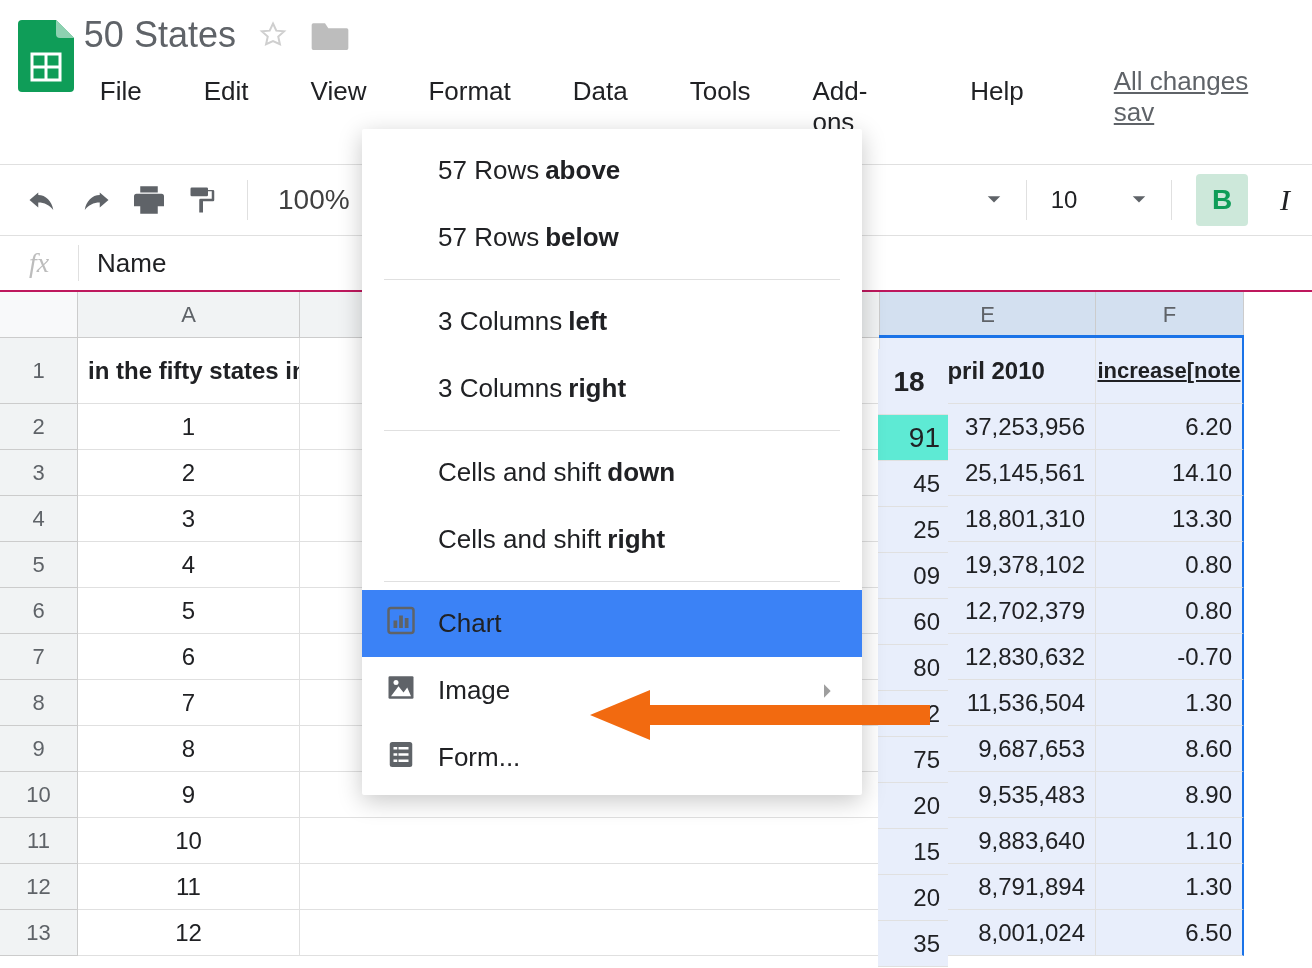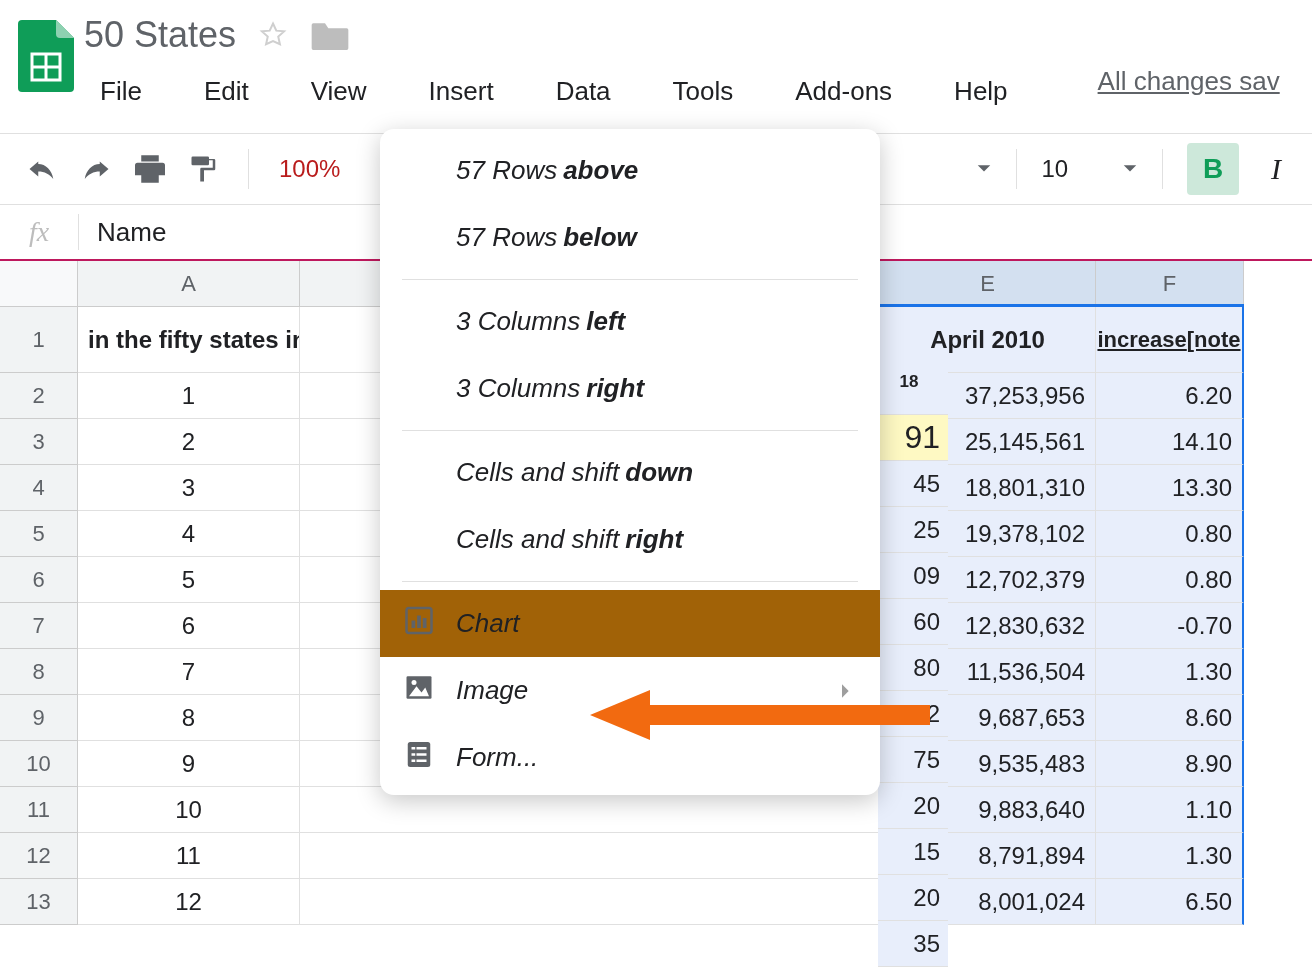--- a/index.html
+++ b/index.html
@@ -12,21 +12,21 @@
   .doc-title { font-size:36px; color:#5f6368; font-weight:400;}
   .star-icon svg, .folder-icon svg { display:block;}
   .menubar { display:flex; gap:34px; padding:10px 0 16px 2px; font-size:26px; color:#202124;}
   .menubar .menu-item { padding:10px 14px; border-radius:6px; cursor:pointer;}
   .menubar .menu-item.active { background:#e6f3ea;}
   .saved { font-size:26px; color:#5f6368; text-decoration:underline; margin-left:42px;}
   
   .toolbar { height:72px; border-top:1px solid #e0e0e0; border-bottom:1px solid #e0e0e0; display:flex; align-items:center; padding:0 22px; gap:14px;}
   .tool-btn { width:40px; height:40px; display:flex; align-items:center; justify-content:center; cursor:pointer;}
   .tool-sep { width:1px; height:40px; background:#e0e0e0; margin:0 10px;}
-  .zoom { font-size:24px; color:#b91c1c; padding:0 6px;}
+  .zoom { font-size:28px; color:#404040; padding:0 6px;}
   .tool-spacer { flex:0 0 590px;}
   .font-size { font-size:24px;}
   .bold-btn { width:52px; height:52px; background:#cde8da; color:#0f9d58; font-weight:700; font-size:28px; display:flex; align-items:center; justify-content:center; border-radius:4px;}
   .italic-frag { font-size:30px; font-style:italic; font-family:"Times New Roman",serif; padding-left:18px;}
   .caret { margin-left:12px;}
   
   .formula-bar { height:56px; border-bottom:2px solid #be185d; display:flex; align-items:center;}
   .fx { width:78px; text-align:center; font-family:"Times New Roman", serif; font-style:italic; font-size:28px; color:#bdbdbd;}
   .fx-sep { width:1px; height:36px; background:#e0e0e0;}
   .fx-input { font-size:26px; padding-left:18px; flex:1;}
@@ -42,24 +42,24 @@
   .row { display:flex; height:46px;}
   .row0 { height:66px;}
   .rowh { width:78px; background:#f1f3f4; border-right:1px solid #ccc; border-bottom:1px solid #ccc; display:flex; align-items:center; justify-content:center; font-size:22px; color:#5f6368;}
   .cell { border-right:1px solid #e0e0e0; border-bottom:1px solid #e0e0e0; display:flex; align-items:center; padding:0 10px; font-size:24px; overflow:hidden; white-space:nowrap;}
   .cA{width:222px; justify-content:center;} .cE{width:216px; justify-content:flex-end;} .cF{width:148px; justify-content:flex-end;}
   .hdr { font-weight:700; justify-content:center;}
   .hdr.f { flex-direction:row; font-size:22px; line-height:24px; text-decoration:underline;}
   .sel { background:#e8eefb;}
   .row .sel.cF { border-right:2px solid #1a73e8;}
   
-  .insert-menu { position:absolute; left:380px; top:129px; width:500px; background:#fff; box-shadow:0 6px 24px rgba(0,0,0,0.22); border-radius:14px; padding:8px 0 4px 0; z-index:10;font-style:italic;}
+  .insert-menu { position:absolute; left:362px; top:129px; width:500px; background:#fff; box-shadow:0 6px 24px rgba(0,0,0,0.22); border-radius:2px; padding:8px 0 4px 0; z-index:10;}
   .m-item { padding:18px 28px 18px 76px; font-size:26px; color:#202124; position:relative; cursor:pointer; display:flex; align-items:center;}
   .m-item .mi-icon { position:absolute; left:24px; top:50%; transform:translateY(-50%);}
-  .m-item.hover { background:#a16207;}
+  .m-item.hover { background:#3b82f6;}
   .m-div { height:1px; background:#e0e0e0; margin:8px 22px;}
   .m-item b{ font-weight:700; margin-left:6px;}
   .m-item .sub-caret { margin-left:auto; color:#9e9e9e;}
   
   .arrow { position:absolute; left:590px; top:690px; z-index:20; pointer-events:none;}
 </style>
 </head>
 <body>
 
 <div class="titlebar">
@@ -85,21 +85,21 @@
       <span class="folder-icon">
         <svg width="40" height="34" viewBox="0 0 24 20">
             <path fill="#bdbdbd" d="M2 3h7l2 3h11a1 1 0 0 1 1 1v11a1 1 0 0 1-1 1H2a1 1 0 0 1-1-1V4a1 1 0 0 1 1-1z"></path>
           </svg>
       </span>
     </div>
     <div class="menubar">
       <span class="menu-item">File</span>
       <span class="menu-item">Edit</span>
       <span class="menu-item">View</span>
-      <span class="menu-item">Insert</span>
+      <span class="menu-item">Format</span>
       <span class="menu-item">Data</span>
       <span class="menu-item">Tools</span>
       <span class="menu-item">Add-ons</span>
       <span class="menu-item">Help</span>
       <span class="saved">All changes sav</span>
     </div>
   </div>
 </div>
 
 <div class="toolbar">
@@ -333,22 +333,22 @@
   </div>
 </div>
 
 <div class="arrow">
   <svg width="340" height="50" viewBox="0 0 340 50">
     <polygon points="0,25 60,0 60,15 340,15 340,35 60,35 60,50" fill="#f26a10"></polygon>
   </svg>
 </div>
 
 <div style="position: absolute; left: 880px; top: 175px;"></div>
-<div style="position: absolute; left: 878px; top: 349px; height: 66px; display: flex; align-items: center; width: 70px; font-size: 17px; background: rgb(232, 238, 251); border-bottom: 1px solid rgb(224, 224, 224); font-weight: 700; justify-content: center; padding-right: 8px;">18</div>
-<div style="position: absolute; left: 878px; top: 415px; height: 46px; display: flex; align-items: center; justify-content: flex-end; width: 70px; font-size: 32px; background: #fef9c3; border-bottom: 1px solid rgb(224, 224, 224); padding-right: 8px;">91</div>
+<div style="position: absolute; left: 878px; top: 349px; height: 66px; display: flex; align-items: center; width: 70px; font-size: 28px; background: rgb(232, 238, 251); border-bottom: 1px solid rgb(224, 224, 224); font-weight: 700; justify-content: center; padding-right: 8px;">18</div>
+<div style="position: absolute; left: 878px; top: 415px; height: 46px; display: flex; align-items: center; justify-content: flex-end; width: 70px; font-size: 28px; background: #5eead4; border-bottom: 1px solid rgb(224, 224, 224); padding-right: 8px;">91</div>
 <div style="position: absolute; left: 878px; top: 461px; height: 46px; display: flex; align-items: center; justify-content: flex-end; width: 70px; font-size: 24px; background: rgb(232, 238, 251); border-bottom: 1px solid rgb(224, 224, 224); padding-right: 8px;">45</div>
 <div style="position: absolute; left: 878px; top: 507px; height: 46px; display: flex; align-items: center; justify-content: flex-end; width: 70px; font-size: 24px; background: rgb(232, 238, 251); border-bottom: 1px solid rgb(224, 224, 224); padding-right: 8px;">25</div>
 <div style="position: absolute; left: 878px; top: 553px; height: 46px; display: flex; align-items: center; justify-content: flex-end; width: 70px; font-size: 24px; background: rgb(232, 238, 251); border-bottom: 1px solid rgb(224, 224, 224); padding-right: 8px;">09</div>
 <div style="position: absolute; left: 878px; top: 599px; height: 46px; display: flex; align-items: center; justify-content: flex-end; width: 70px; font-size: 24px; background: rgb(232, 238, 251); border-bottom: 1px solid rgb(224, 224, 224); padding-right: 8px;">60</div>
 <div style="position: absolute; left: 878px; top: 645px; height: 46px; display: flex; align-items: center; justify-content: flex-end; width: 70px; font-size: 24px; background: rgb(232, 238, 251); border-bottom: 1px solid rgb(224, 224, 224); padding-right: 8px;">80</div>
 <div style="position: absolute; left: 878px; top: 691px; height: 46px; display: flex; align-items: center; justify-content: flex-end; width: 70px; font-size: 24px; background: rgb(232, 238, 251); border-bottom: 1px solid rgb(224, 224, 224); padding-right: 8px;">42</div>
 <div style="position: absolute; left: 878px; top: 737px; height: 46px; display: flex; align-items: center; justify-content: flex-end; width: 70px; font-size: 24px; background: rgb(232, 238, 251); border-bottom: 1px solid rgb(224, 224, 224); padding-right: 8px;">75</div>
 <div style="position: absolute; left: 878px; top: 783px; height: 46px; display: flex; align-items: center; justify-content: flex-end; width: 70px; font-size: 24px; background: rgb(232, 238, 251); border-bottom: 1px solid rgb(224, 224, 224); padding-right: 8px;">20</div>
 <div style="position: absolute; left: 878px; top: 829px; height: 46px; display: flex; align-items: center; justify-content: flex-end; width: 70px; font-size: 24px; background: rgb(232, 238, 251); border-bottom: 1px solid rgb(224, 224, 224); padding-right: 8px;">15</div>
 <div style="position: absolute; left: 878px; top: 875px; height: 46px; display: flex; align-items: center; justify-content: flex-end; width: 70px; font-size: 24px; background: rgb(232, 238, 251); border-bottom: 1px solid rgb(224, 224, 224); padding-right: 8px;">20</div>

